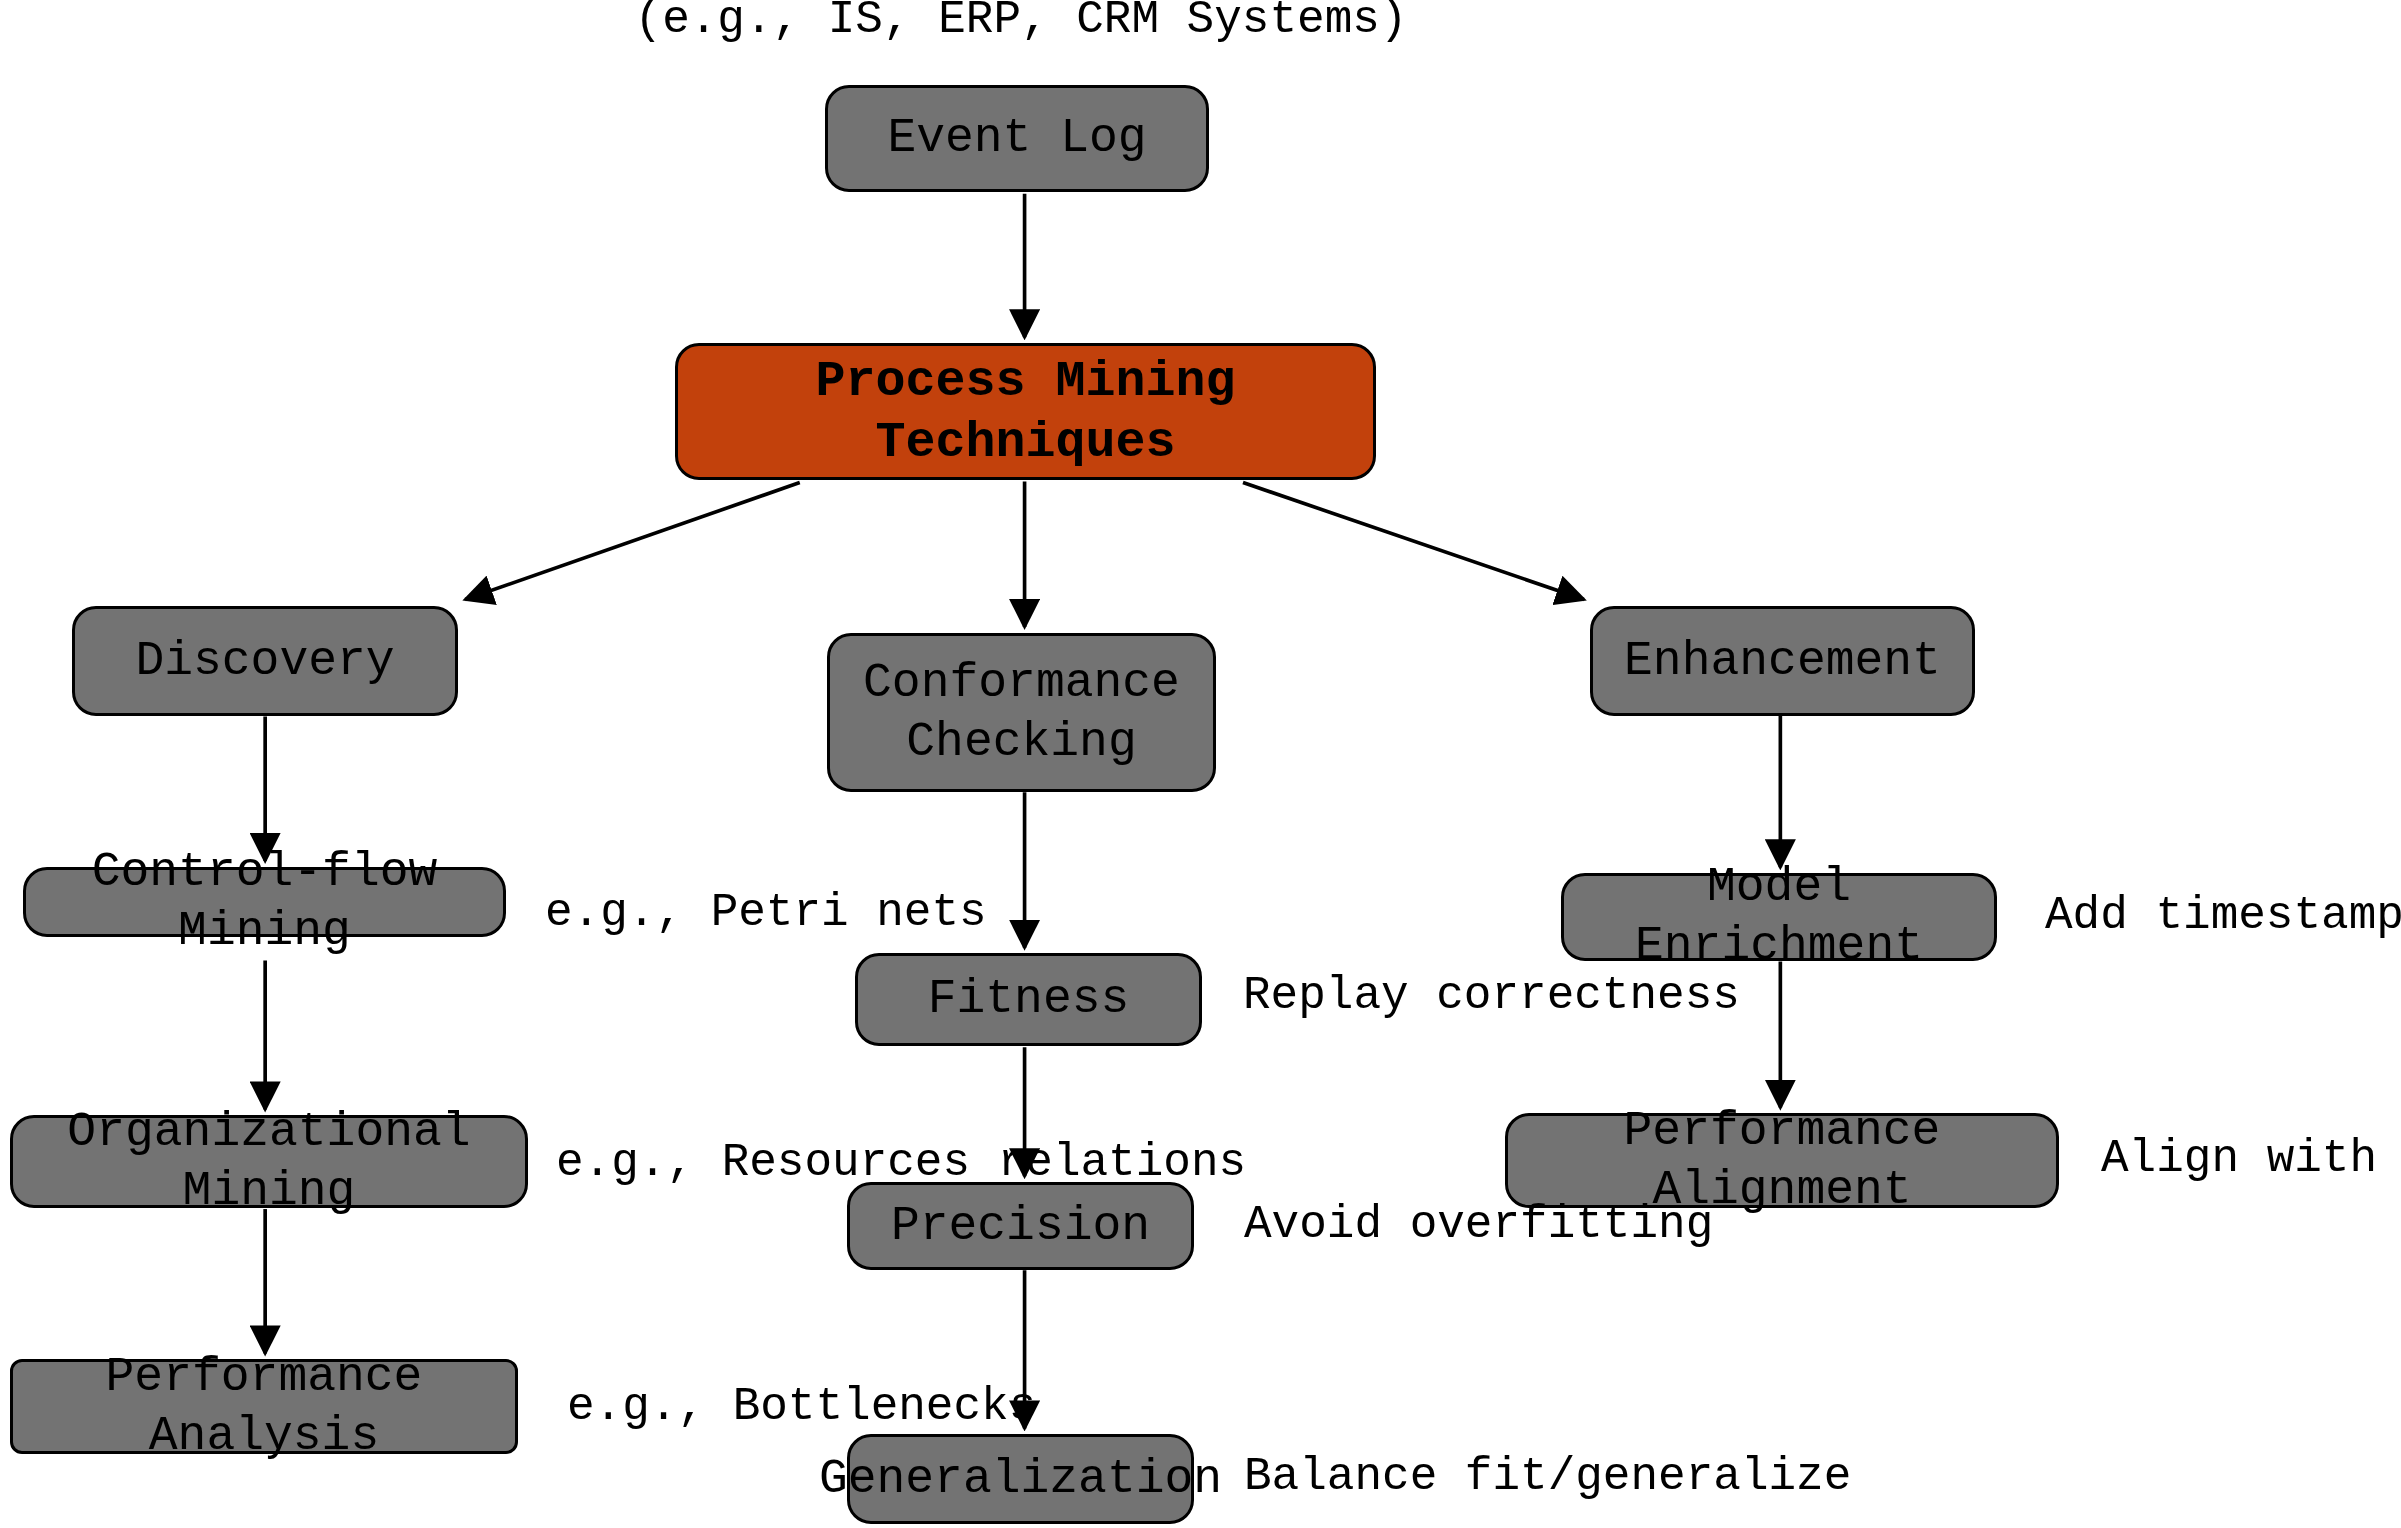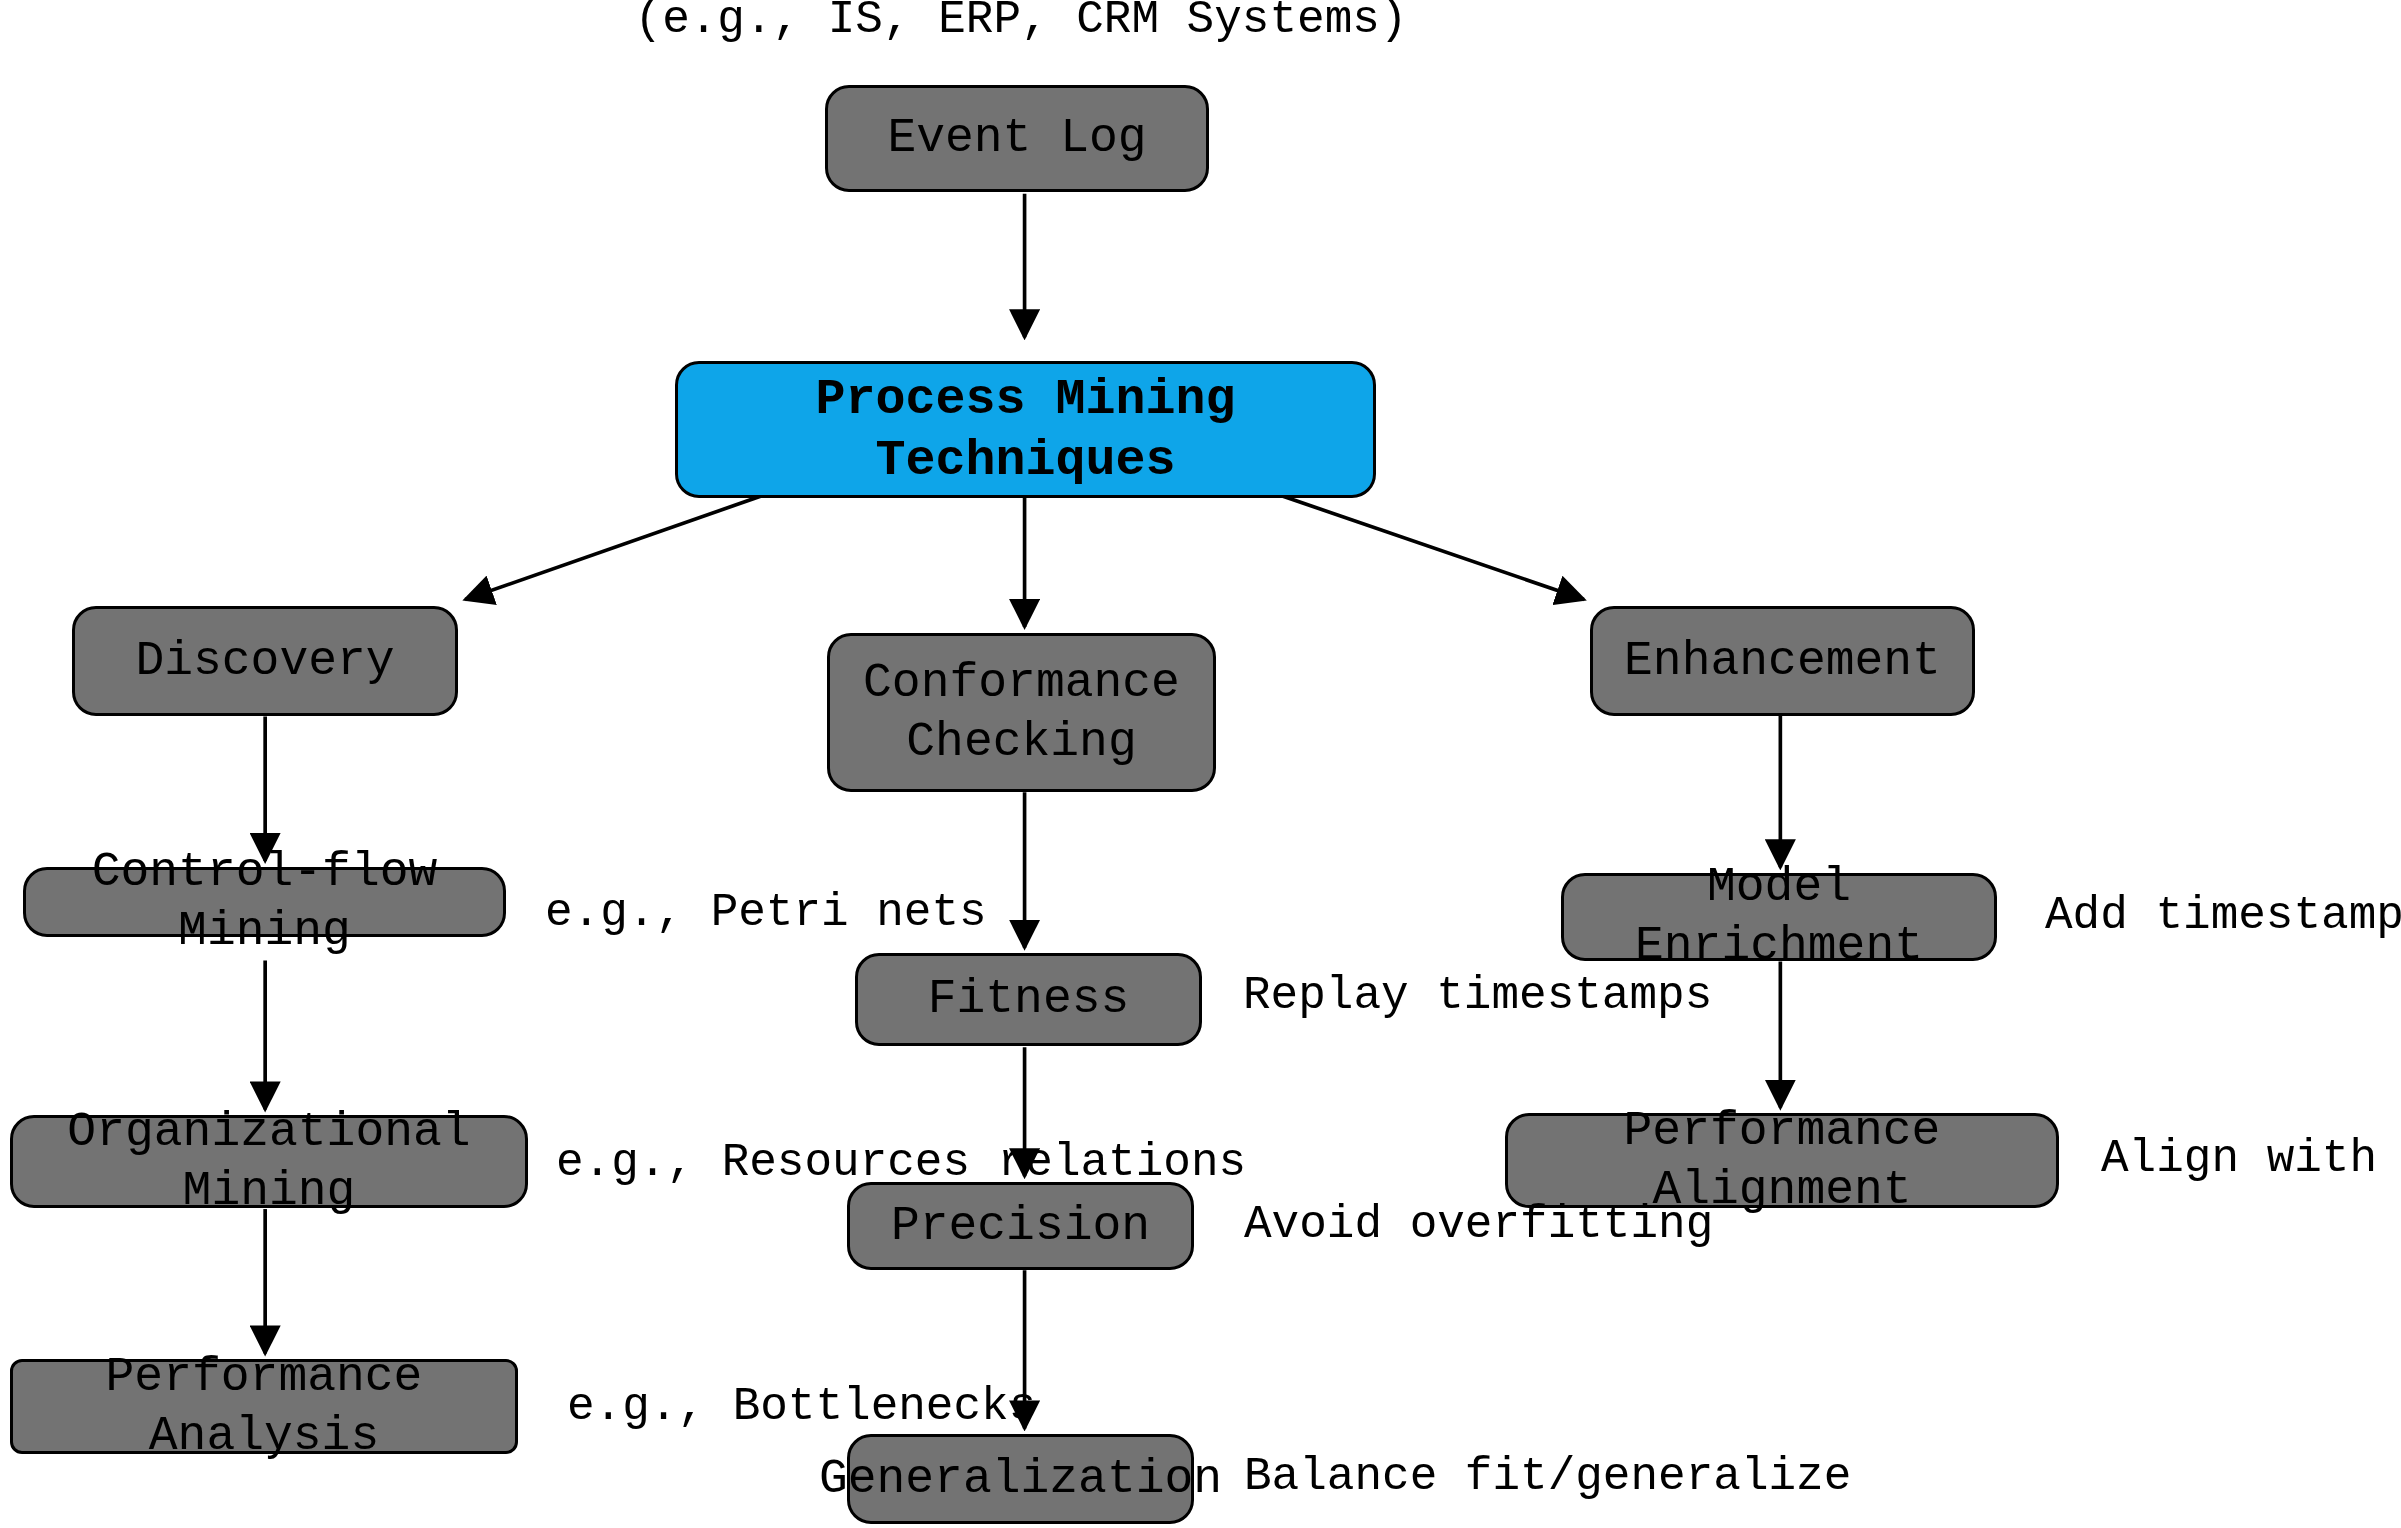--- a/index.html
+++ b/index.html
@@ -84,21 +84,21 @@
       <line x1="1948" y1="1052" x2="1948" y2="1212" marker-end="url(#arrow)"></line>
     </g>
   </svg>
 
   <div class="top-note" style="left:1021px; top:-7.3px;">(e.g., IS, ERP, CRM Systems)</div>
 
   <div class="node" style="left:825px; top:85px; width:384px; height:107px;">
     <span>Event Log</span>
   </div>
 
-  <div class="node node--accent" style="left: 675px; top: 361px; width: 701px; height: 137px; background-color: #0ea5e9;">
+  <div class="node node--accent" style="left: 675px; top: 343px; width: 701px; height: 137px; background-color: #c2410c;">
     <span>Process Mining Techniques</span>
   </div>
 
   <div class="node" style="left:72px; top:606px; width:386px; height:110px;">
     <span>Discovery</span>
   </div>
 
   <div class="node" style="left:827px; top:633px; width:389px; height:159px;">
     <span>Conformance Checking</span>
   </div>
@@ -138,21 +138,21 @@
   <div class="node" style="left:847px; top:1434px; width:347px; height:90px;">
     <span>Generalization</span>
   </div>
 
   <div class="note" style="left:545px; top:880px;">e.g., Petri nets</div>
 
   <div class="note" style="left:556px; top:1130px;">e.g., Resources relations</div>
 
   <div class="note" style="left:567px; top:1374px;">e.g., Bottlenecks</div>
 
-  <div class="note" style="left:1243px; top:963px;">Replay timestamps</div>
+  <div class="note" style="left:1243px; top:963px;">Replay correctness</div>
 
   <div class="note" style="left:1244px; top:1192px;">Avoid overfitting</div>
 
   <div class="note" style="left:1244px; top:1444px;">Balance fit/generalize</div>
 
   <div class="note" style="left:2045px; top:883px;">Add timestamps</div>
 
   <div class="note" style="left:2101px; top:1126px;">Align with KPIs</div>
 
 </div>

